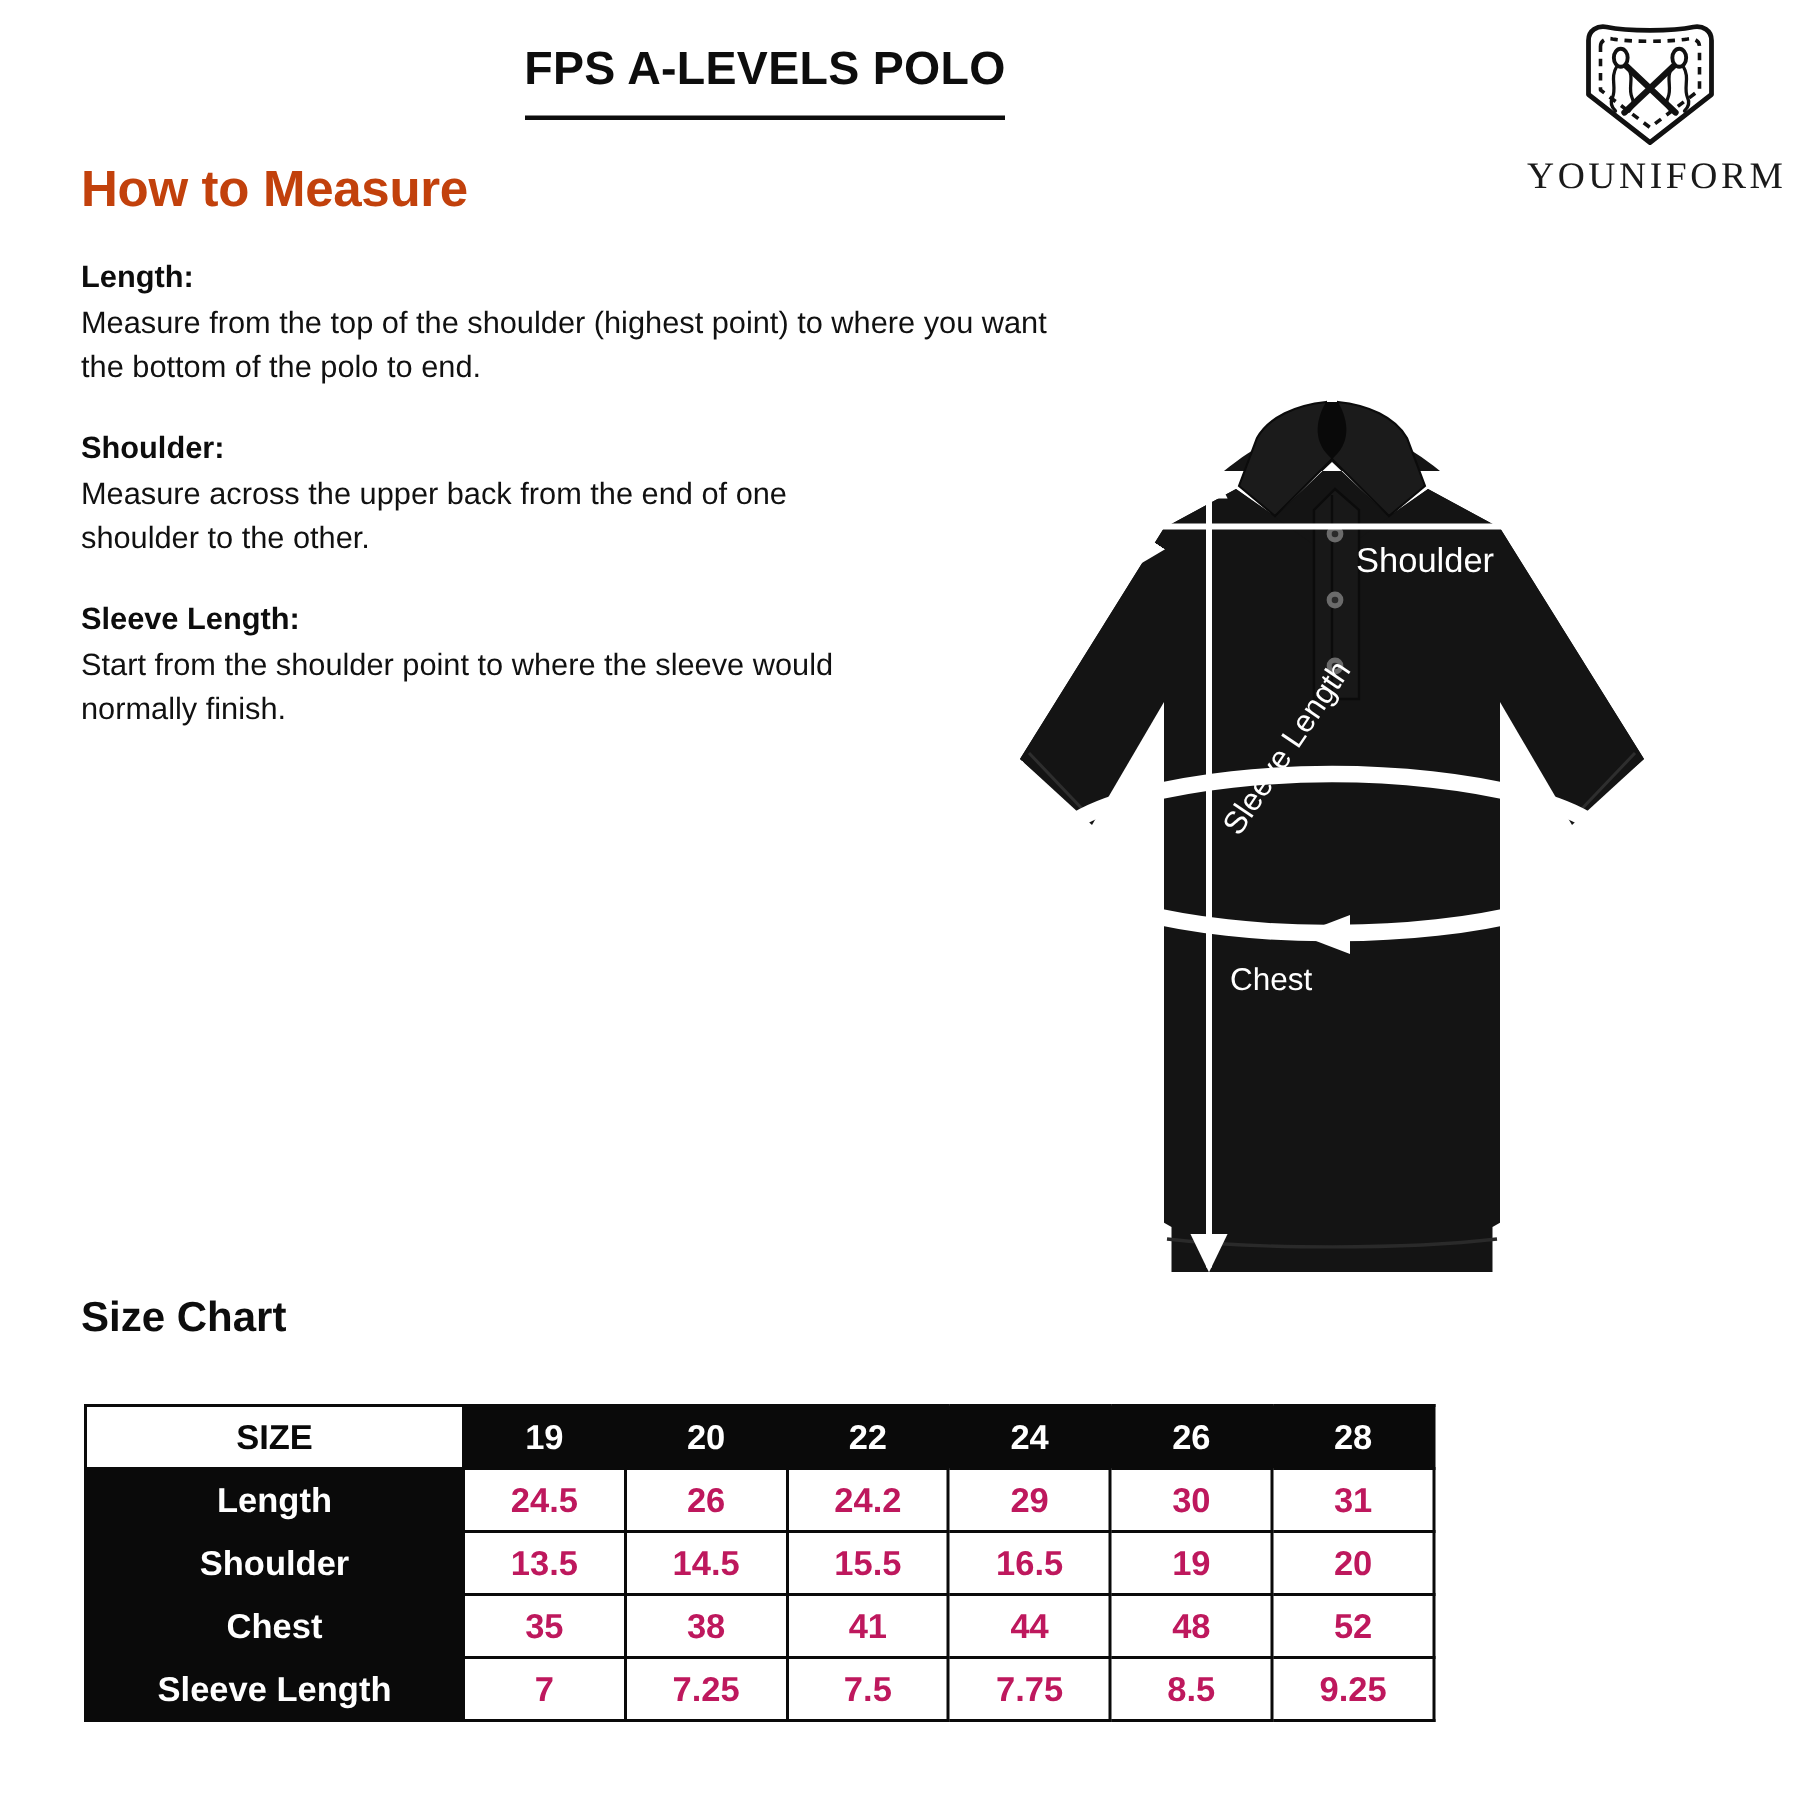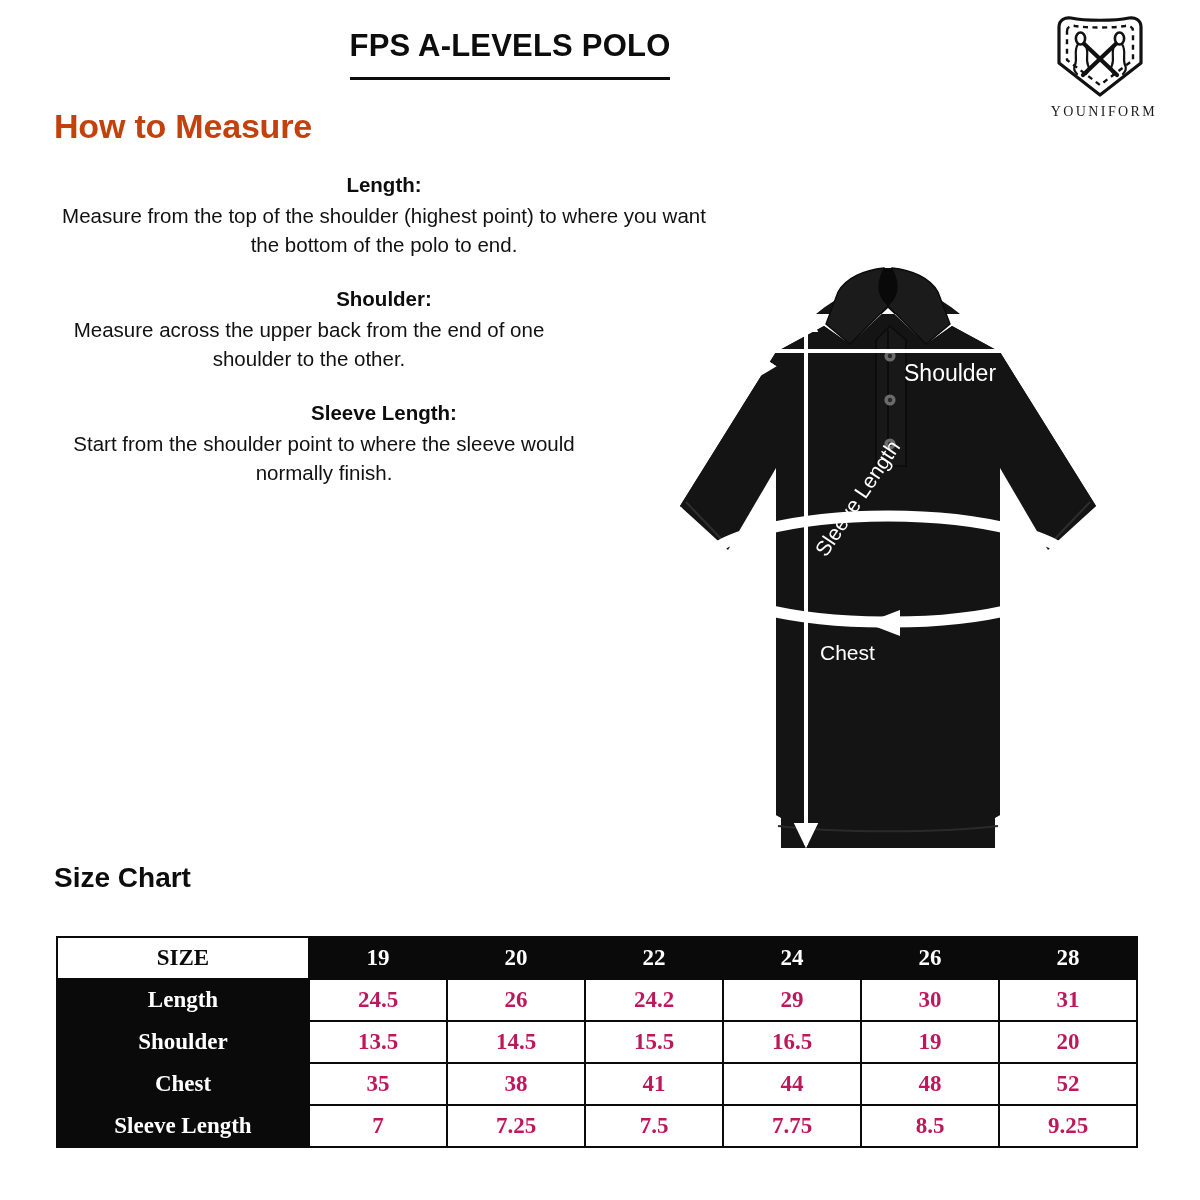--- a/index.html
+++ b/index.html
@@ -43,21 +43,21 @@
     text-align: center;
   }
   #brand .markwrap {
     height: 98px;
     display: flex;
     align-items: center;
     justify-content: center;
   }
   #brand .brand-name {
     font-family: "Liberation Serif", serif;
-    font-size: 14px;
+    font-size: 25px;
     letter-spacing: 2.4px;
     color: #1a1a1a;
     margin-top: -4px;
     margin-left: 8px;
     white-space: nowrap;
   }
 
   
   #howto {
     position: absolute;
@@ -65,21 +65,21 @@
     top: 108px;
     width: 660px;
   }
   .h-section {
     font-size: 34px;
     font-weight: bold;
     color: #c2410c;
     letter-spacing: -0.2px;
     line-height: 1.1;
   }
-  .m-block { margin-top: 26px; text-align: center; }
+  .m-block { margin-top: 26px; }
   .m-term {
     font-size: 20.5px;
     font-weight: bold;
     color: #0d0d0d;
     line-height: 1.35;
     margin-bottom: 2px;
   }
   .m-desc {
     font-size: 20.5px;
     font-weight: normal;
@@ -109,23 +109,23 @@
 
   
   #size-table-wrap {
     position: absolute;
     left: 56px;
     top: 936px;
     width: 1084px;
   }
   table.size-table {
     border-collapse: collapse;
-    width: 1082px;
+    width: 901px;
     table-layout: fixed;
-    font-family: Liberation Serif, serif;
+    font-family: Liberation Sans, sans-serif;
   }
   table.size-table td {
     border: 2px solid #0a0a0a;
     height: 40px;
     font-size: 23px;
     font-weight: bold;
     text-align: center;
     padding: 0 4px;
   }
   td.corner-cell {

